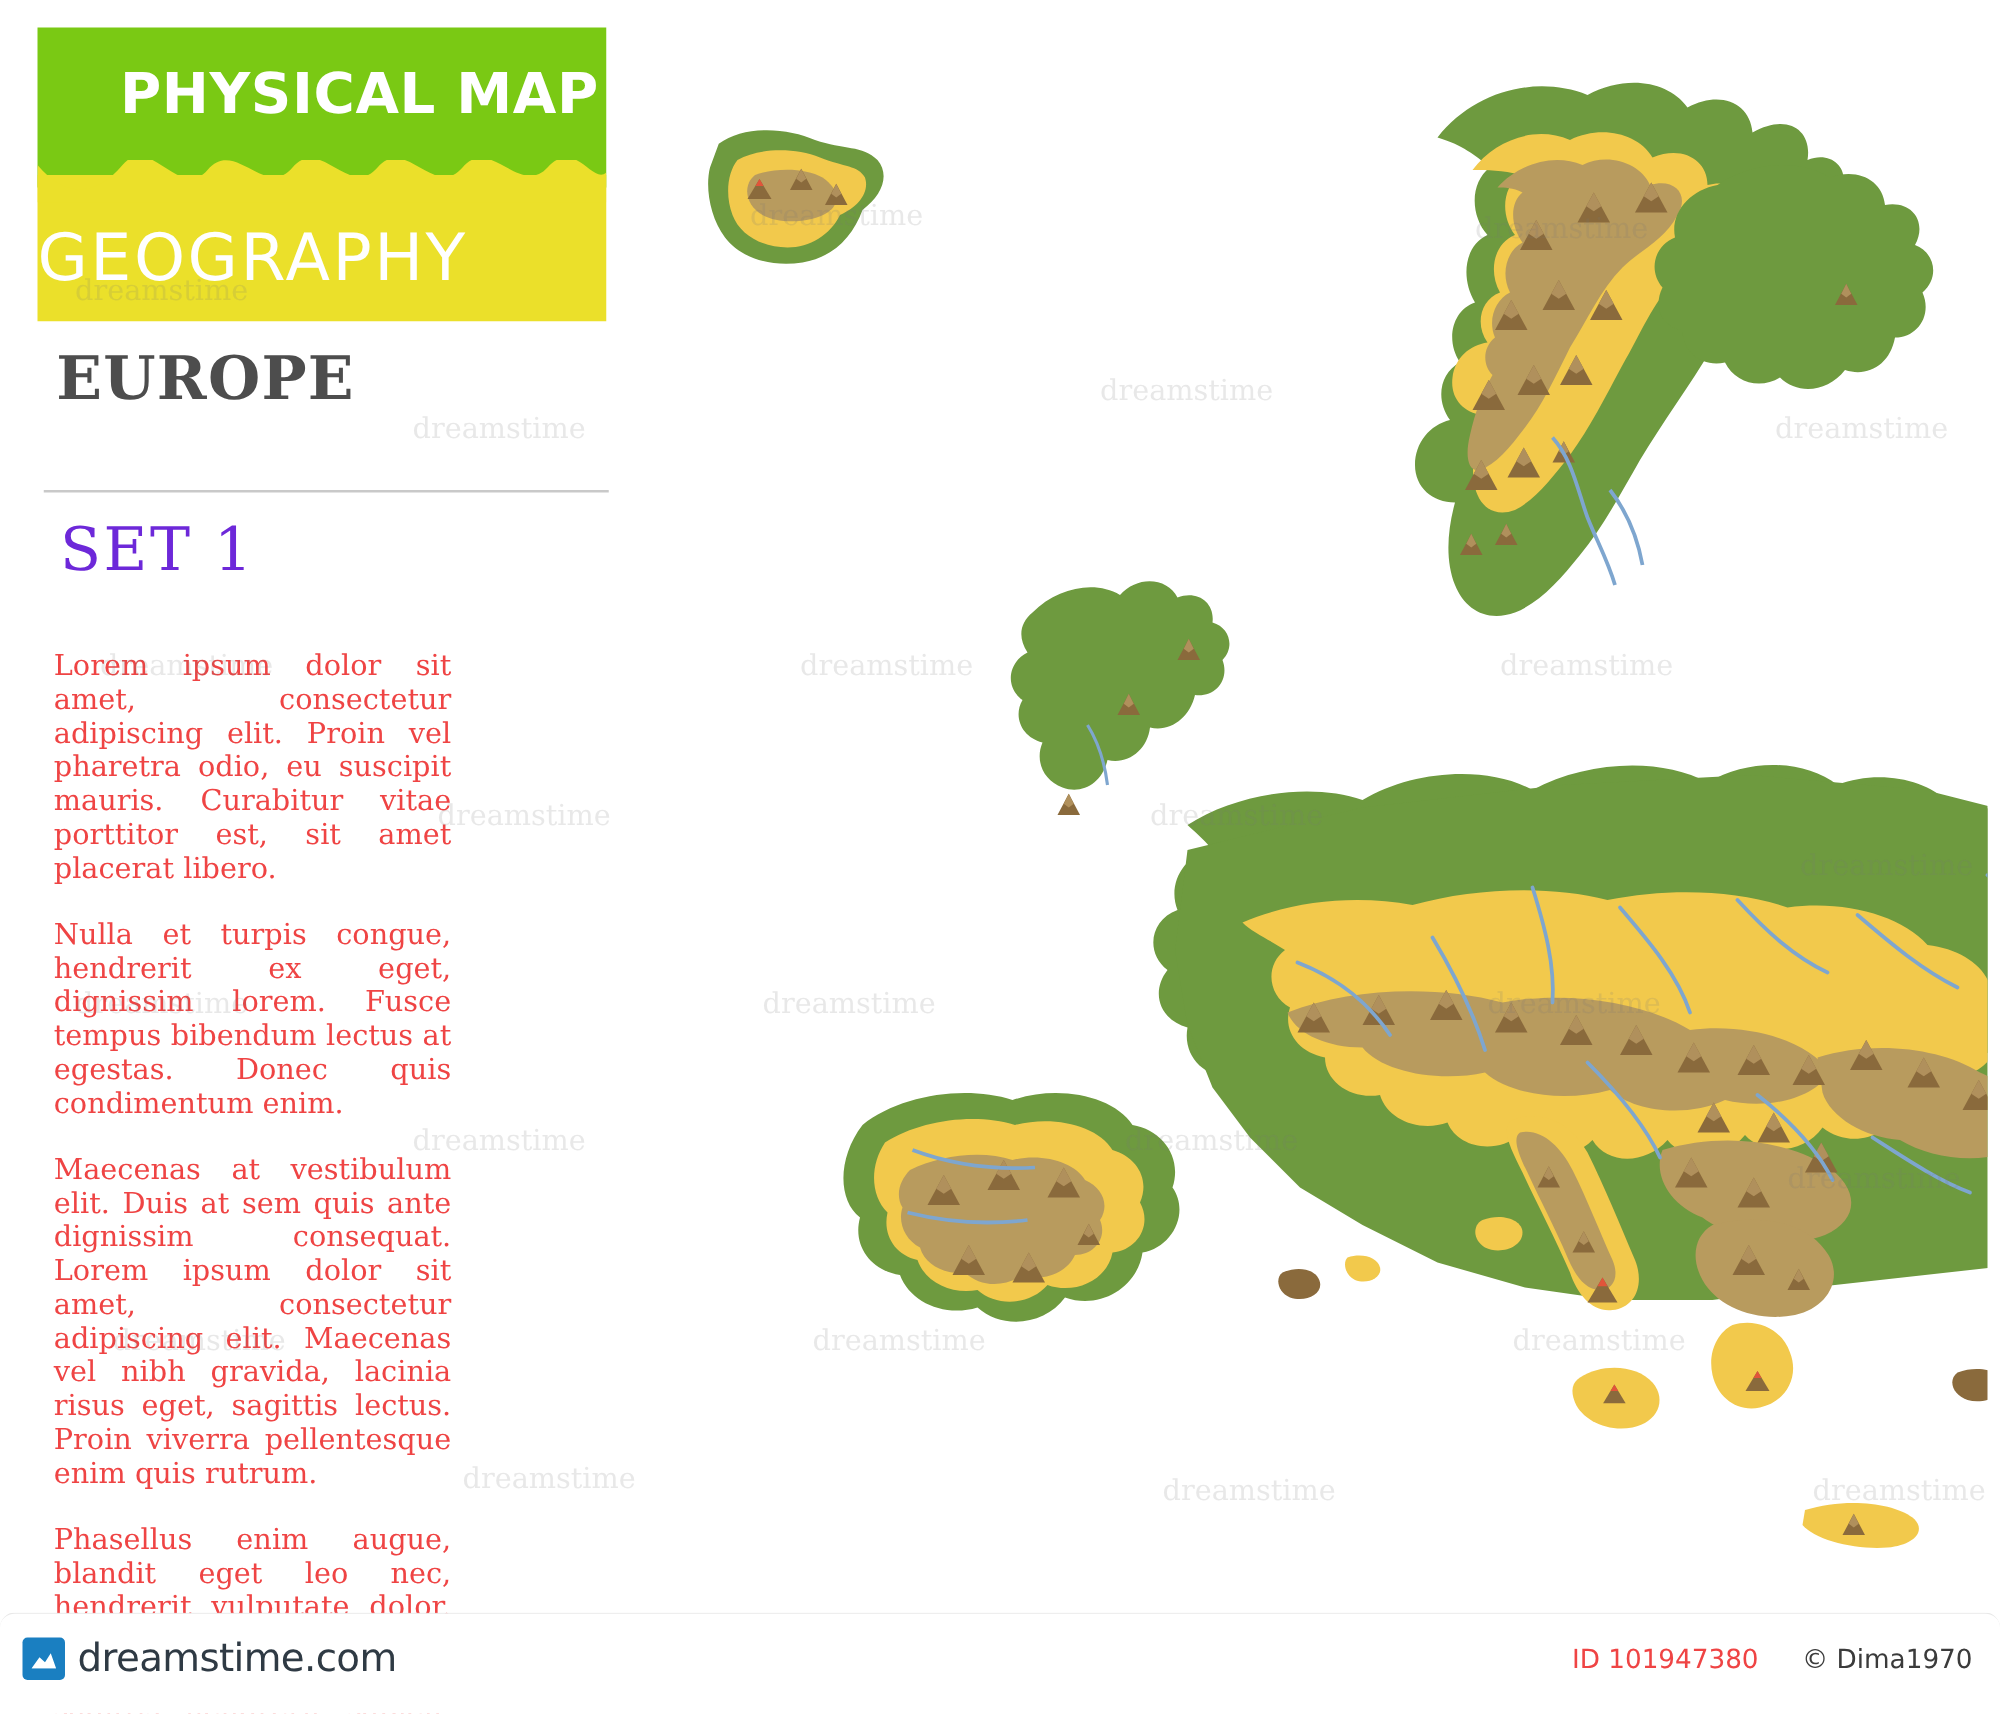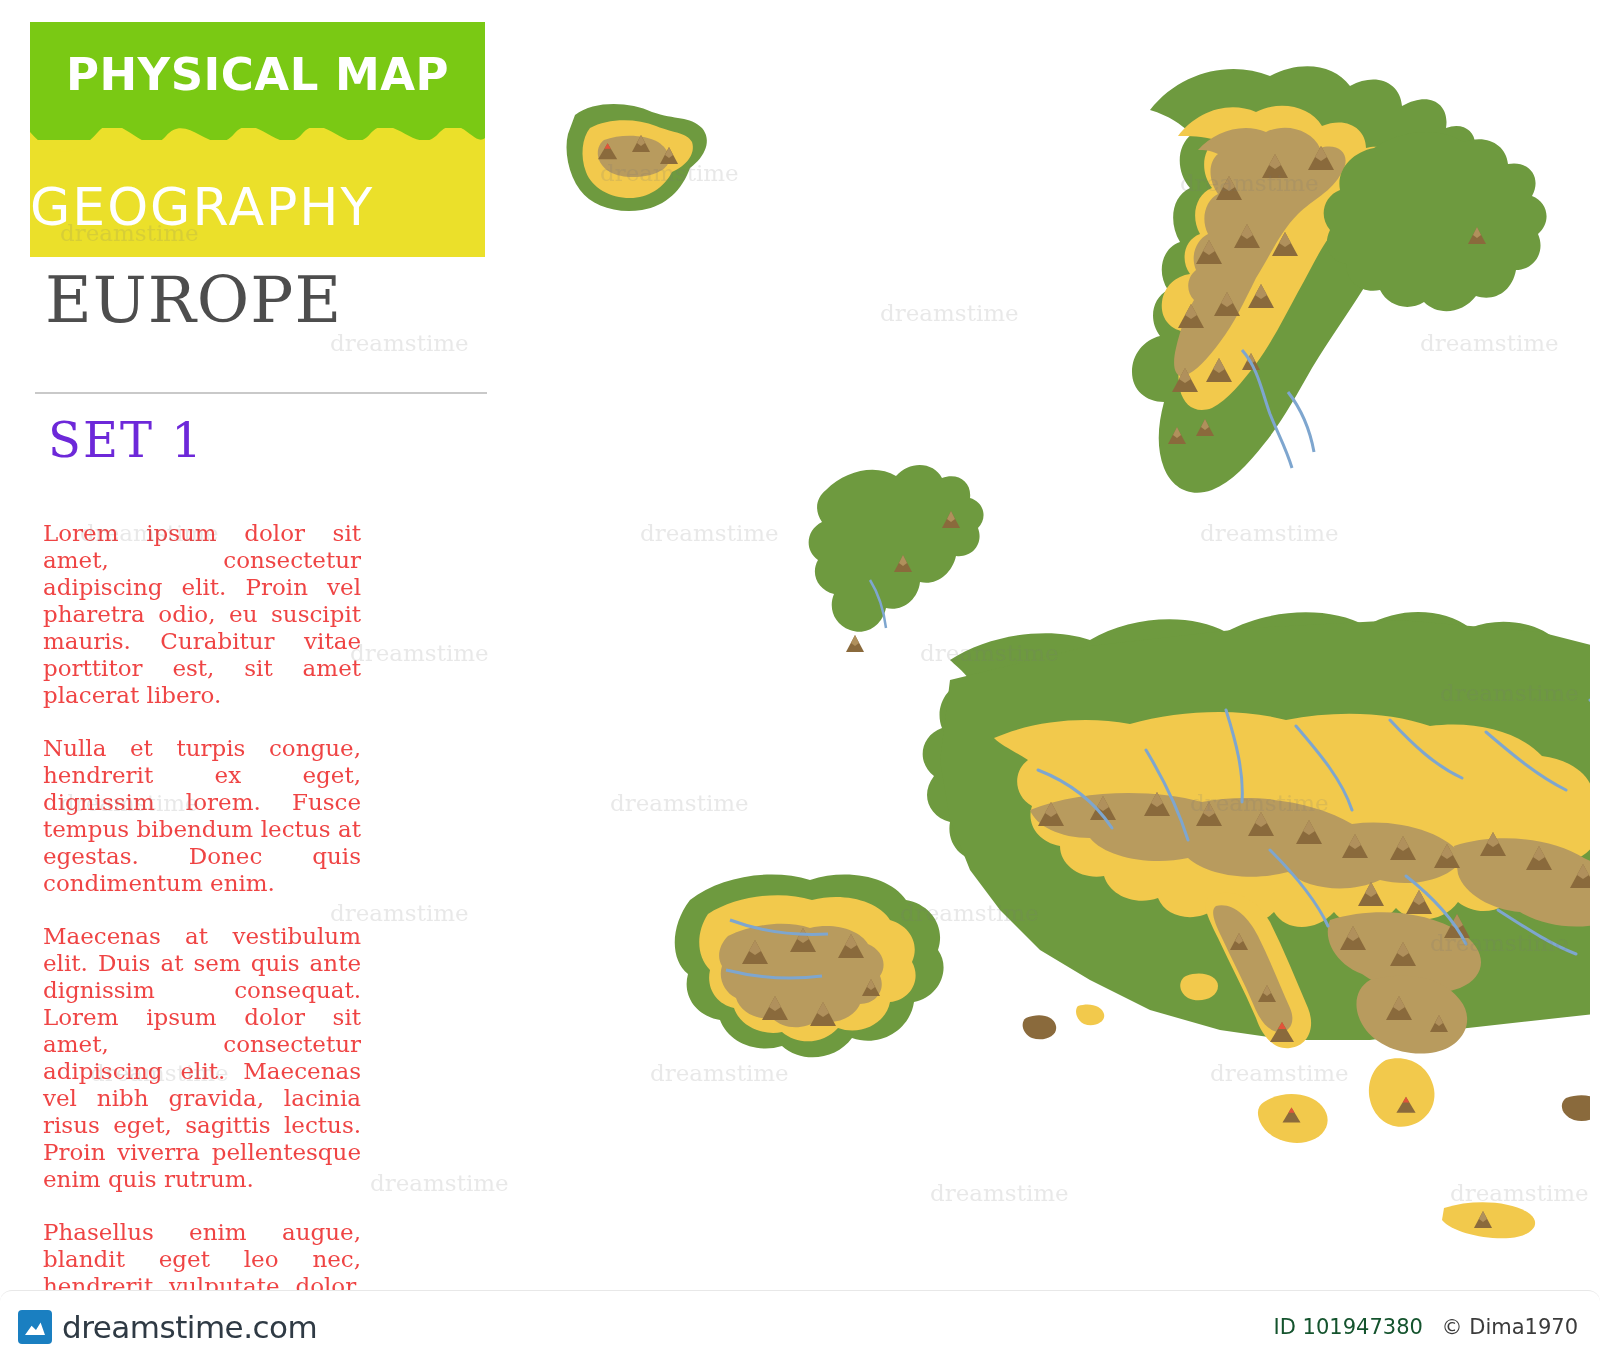--- a/index.html
+++ b/index.html
@@ -57,43 +57,45 @@
     width: 455px;
     height: 106px;
     line-height: 106px;
     text-align: center;
     color: #ffffff;
     font-size: 45px;
     font-weight: bold;
     font-family: "DejaVu Sans", sans-serif;
     letter-spacing: 0.5px;
     z-index: 3;
+    padding-left: 30px;
   }
   #badge-subtitle {
     position: absolute;
     left: 0; top: 140px;
     width: 455px;
     height: 90px;
     line-height: 90px;
     text-align: left;
     color: #ffffff;
     font-size: 52px;
     font-family: "DejaVu Sans", sans-serif;
     letter-spacing: 2px;
     z-index: 3;
   }
 
   #region-title {
     position: absolute;
     left: 45px;
-    top: 263px;
-    font-size: 64px;
+    top: 275px;
+    font-size: 48px;
     color: #4d4d4d;
     font-family: "DejaVu Serif", serif;
     letter-spacing: 1px;
+    font-weight: bold;
   }
   #title-rule {
     position: absolute;
     left: 35px;
     top: 392px;
     width: 452px;
     height: 2px;
     background: #c9c9c9;
   }
   #set-label {
@@ -181,21 +183,21 @@
     letter-spacing: -0.5px;
   }
   #footer-right {
     position: absolute;
     right: 22px;
     top: 24px;
     font-size: 21px;
     color: #3b3b3b;
     font-family: "DejaVu Sans", sans-serif;
   }
-  #footer-id { color: #14532d; margin-right: 12px; }
+  #footer-id { color: #ef4444; margin-right: 28px; }
 </style>
 </head>
 <body>
 
 <div id="left-panel">
 
   <div id="badge">
     <div id="badge-top"></div>
     <div id="badge-bottom"></div>
     <svg id="badge-wave" viewBox="0 0 455 34" preserveAspectRatio="none">

